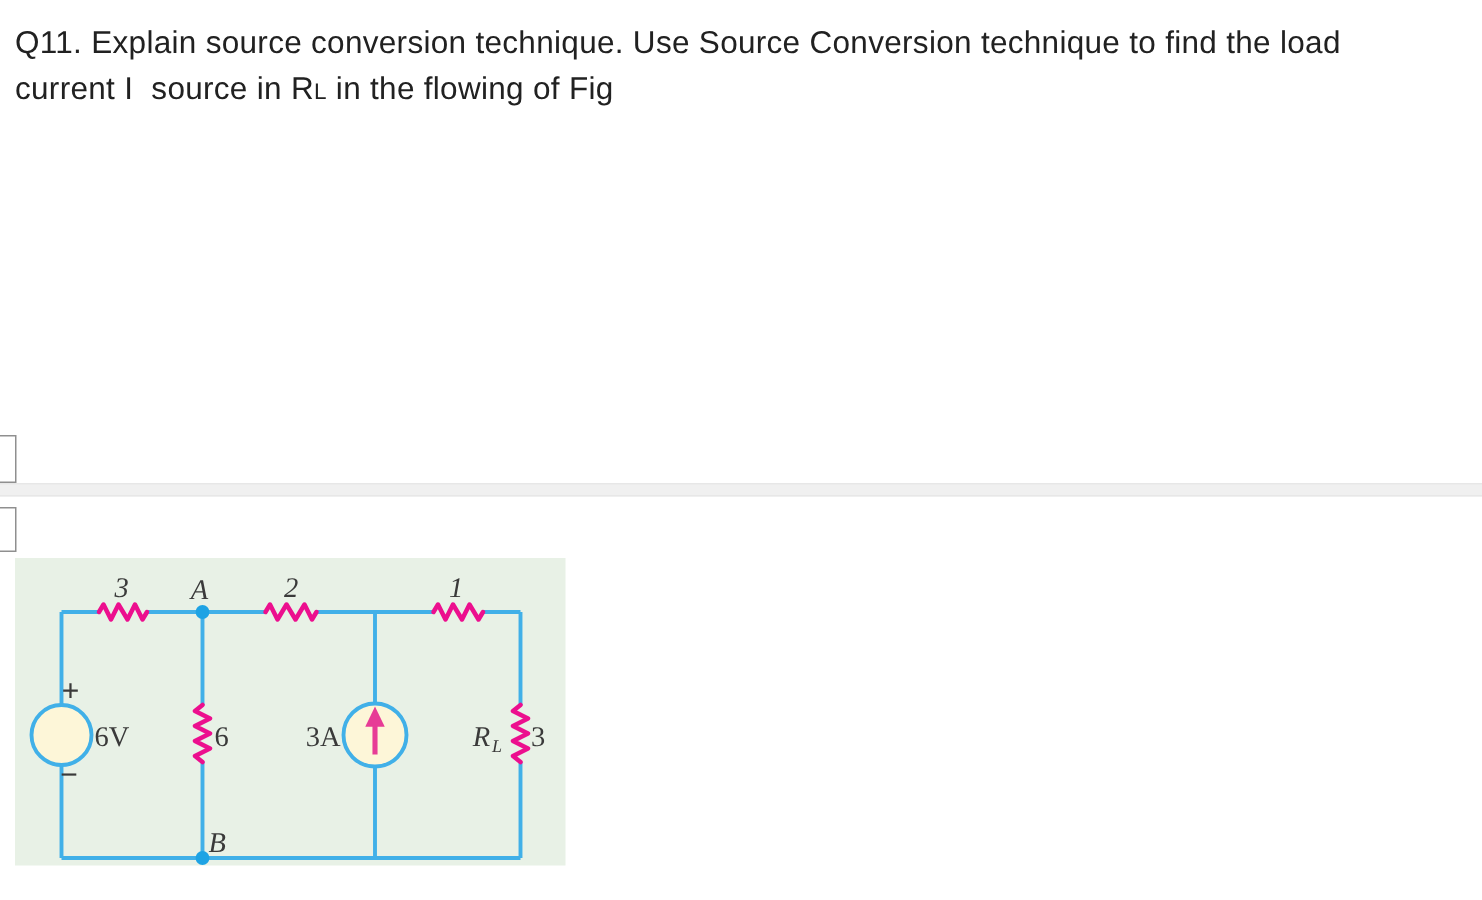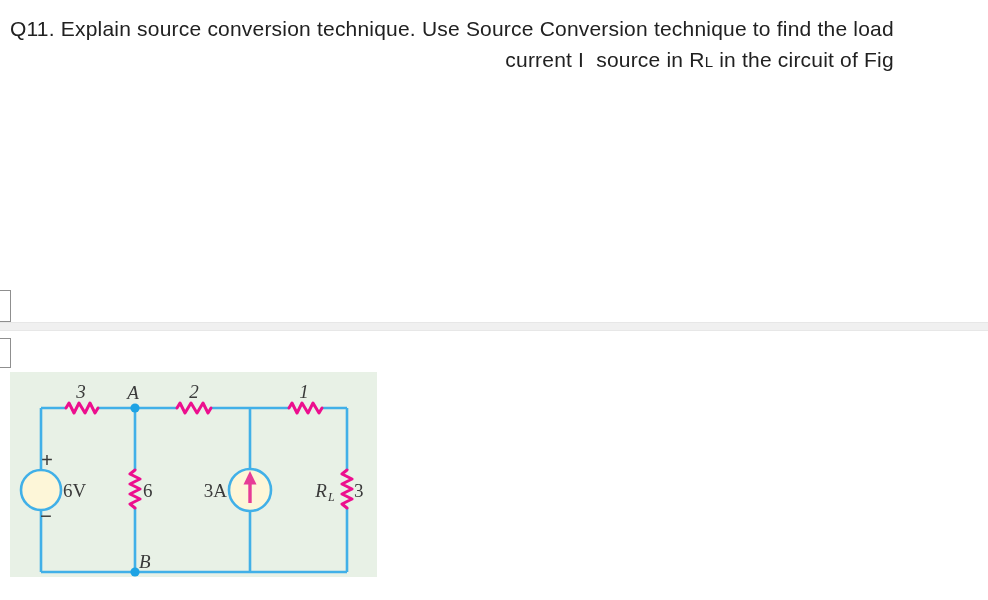--- a/index.html
+++ b/index.html
@@ -13,21 +13,21 @@
 
   
   .question {
     position: absolute;
     left: 10px; top: 13px;
     color: #212121;
     font-size: 21px;
     line-height: 31px;
     letter-spacing: 0.2px;
   }
-  .q-line { white-space: pre; text-align: right; }
+  .q-line { white-space: pre; }
   .q-sub { font-size: 15px; }
 
   
   .answer-box {
     position: absolute;
     left: -9px;
     width: 20px;
     border: 1.5px solid #8f8f8f;
     background: #ffffff;
     box-sizing: border-box;
@@ -88,21 +88,21 @@
   }
   .lbl-italic { font-style: italic; }
   .lbl-small { font-size: 12px; }
   .sign { font-size: 21px; font-weight: bold; }
 </style>
 </head>
 <body>
 
 <div class="question">
   <div class="q-line">Q11. Explain source conversion technique. Use Source Conversion technique to find the load</div>
-  <div class="q-line"><span>current I  source in R</span><span class="q-sub">L</span><span> in the circuit of Fig</span></div>
+  <div class="q-line"><span>current I  source in R</span><span class="q-sub">L</span><span> in the flowing of Fig</span></div>
 </div>
 
 <div class="answer-box first"></div>
 <div class="divider-band"></div>
 <div class="answer-box second"></div>
 
 <div class="figure-panel">
   <svg width="367" height="205" viewBox="0 0 367 205" xmlns="http://www.w3.org/2000/svg">
 
     <path class="wire" d="M31,36 H56 M88,36 H167 M201,36 H279 M312,36 H337

